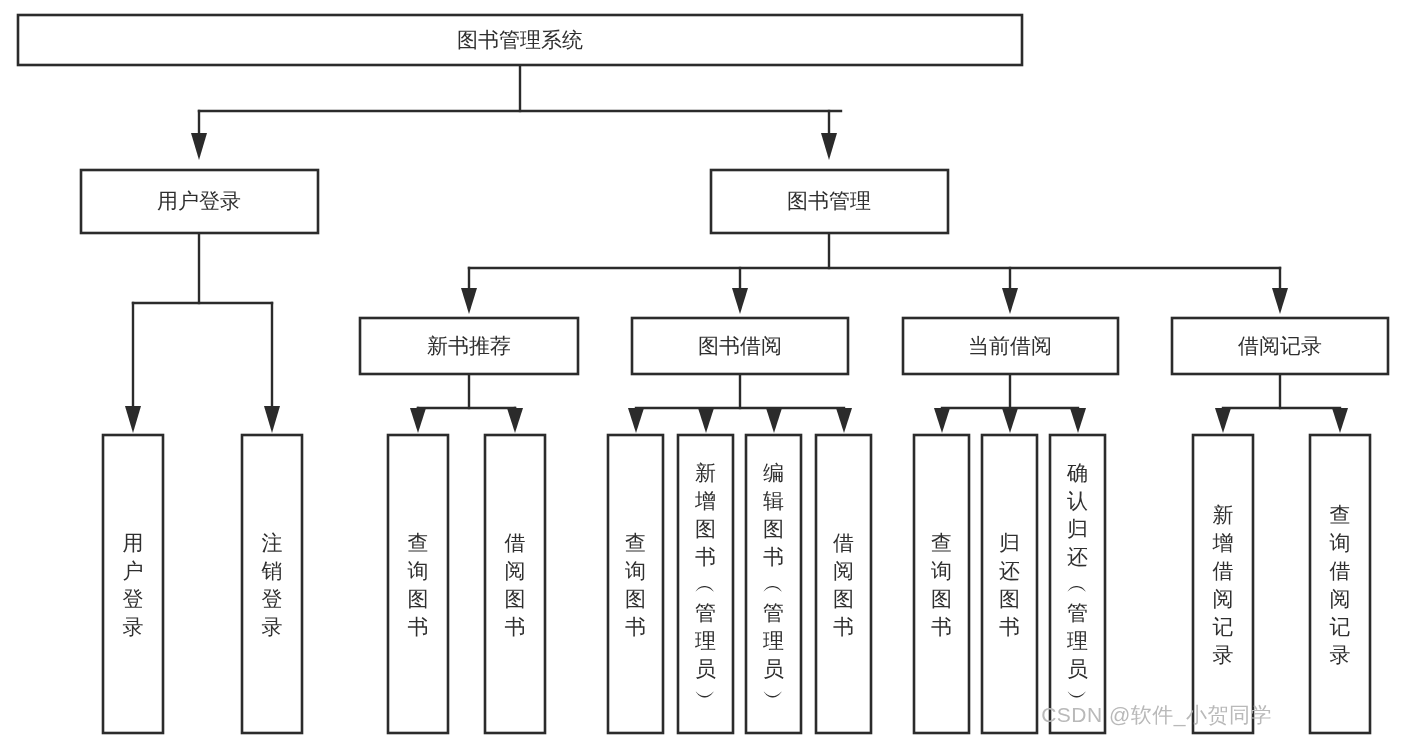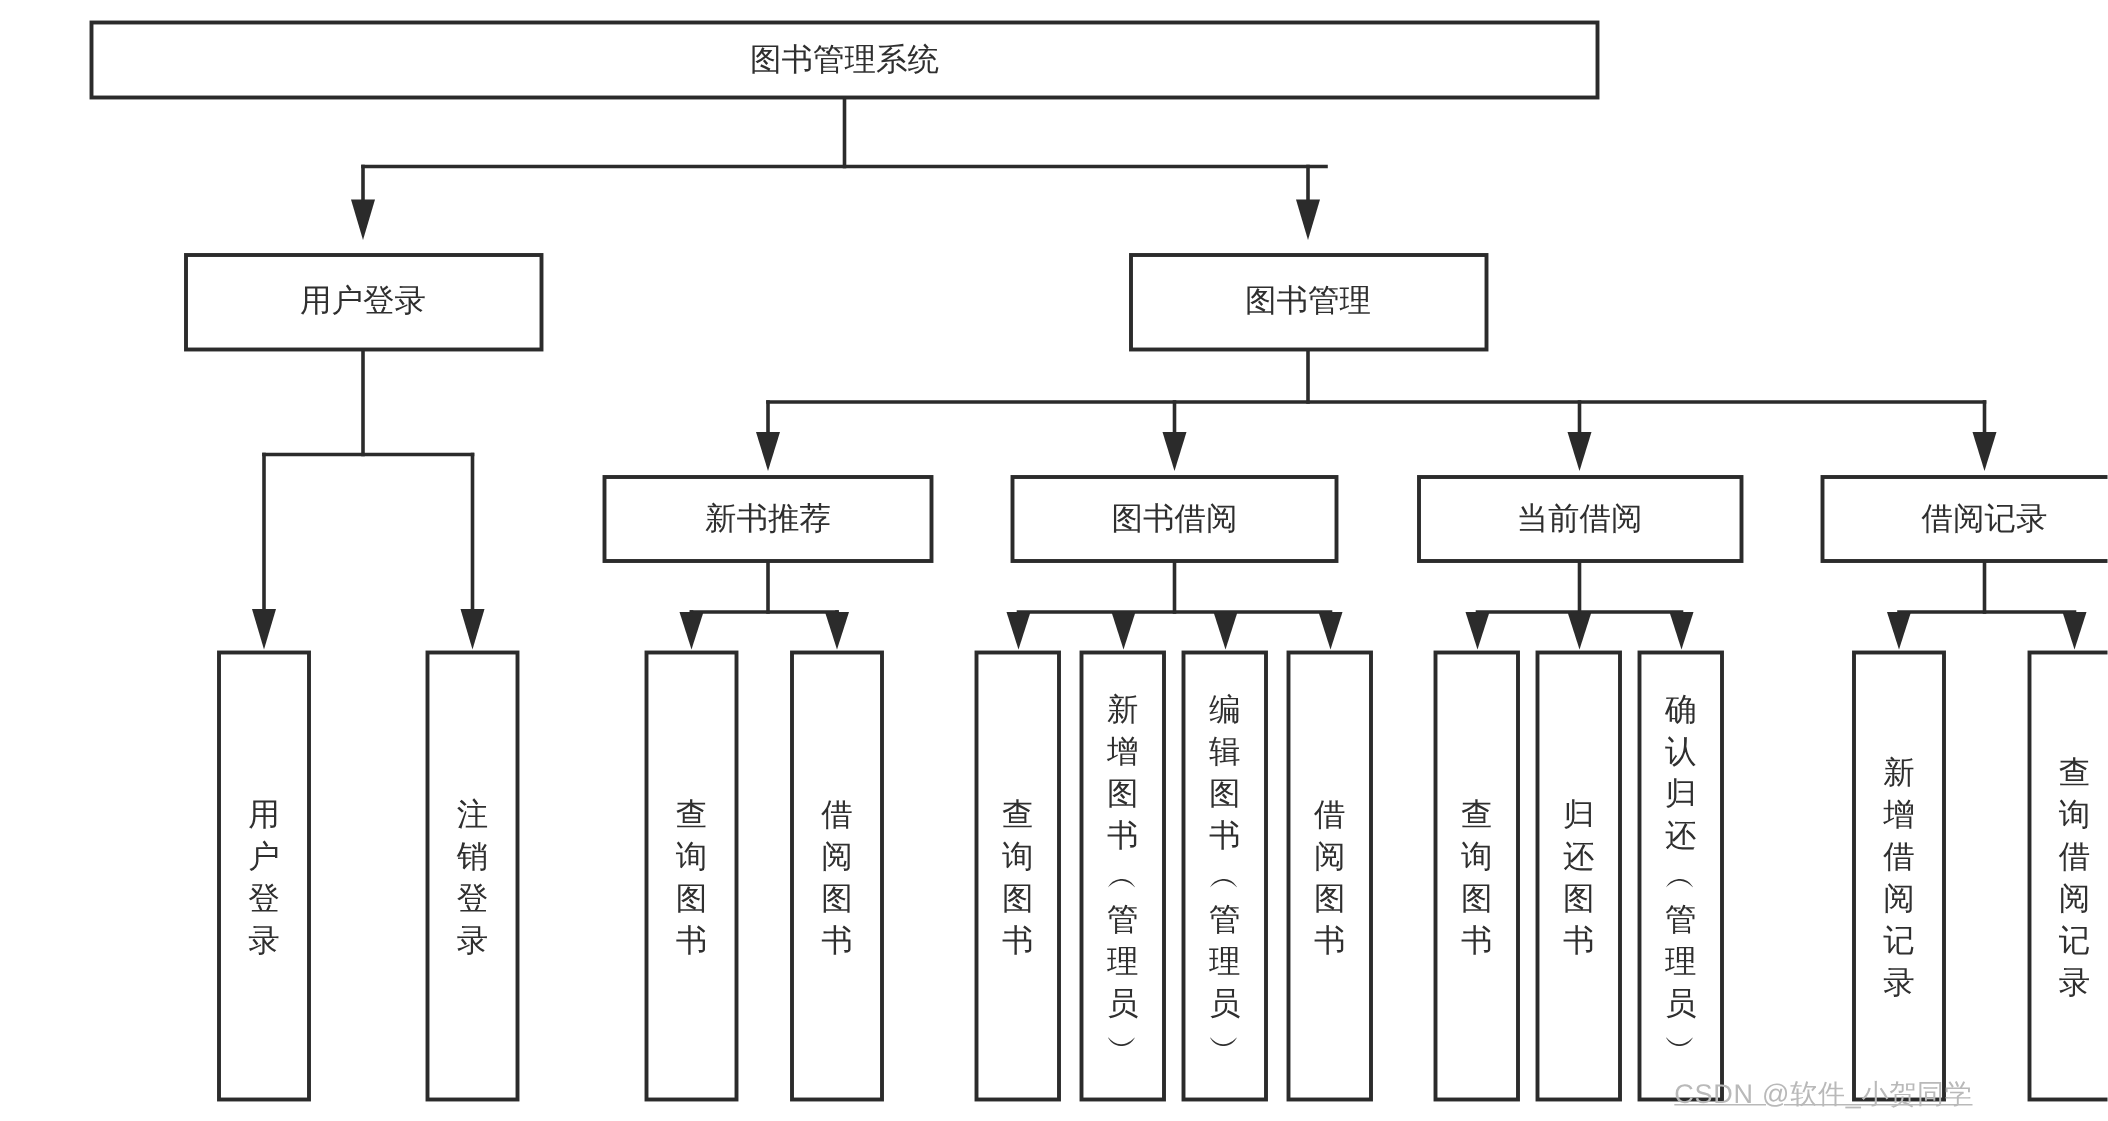--- a/index.html
+++ b/index.html
@@ -11,21 +11,20 @@
     width: 1405px;
     height: 747px;
     font-family: "Liberation Sans", "DejaVu Sans", sans-serif;
     overflow: hidden;
     position: relative;
   }
   #diagram-root {
     position: relative;
     width: 1280px;
     height: 747px;
-    margin-left: 43px;
   }
   svg.diagram-canvas {
     position: absolute;
     left: 0;
     top: 0;
     width: 1405px;
     height: 747px;
   }
   .node-box {
     fill: #ffffff;
@@ -51,27 +50,26 @@
   }
   .node-label-vertical {
     fill: #2f2f2f;
     font-family: "Liberation Sans", "DejaVu Sans", sans-serif;
     font-size: 21px;
     text-anchor: middle;
   }
   .watermark {
     position: absolute;
     right: 8px;
-    bottom: 6px;
+    bottom: 18px;
     color: #b9b9b9;
-    font-size: 18px;
+    font-size: 21px;
     font-family: "Liberation Sans", "DejaVu Sans", sans-serif;
     white-space: nowrap;
     letter-spacing: 0.5px;
-    text-decoration: underline;
   }
 </style>
 </head>
 <body>
 
 <div id="diagram-root">
 
   <svg class="diagram-canvas" viewBox="0 0 1405 747">
 
     <g>

